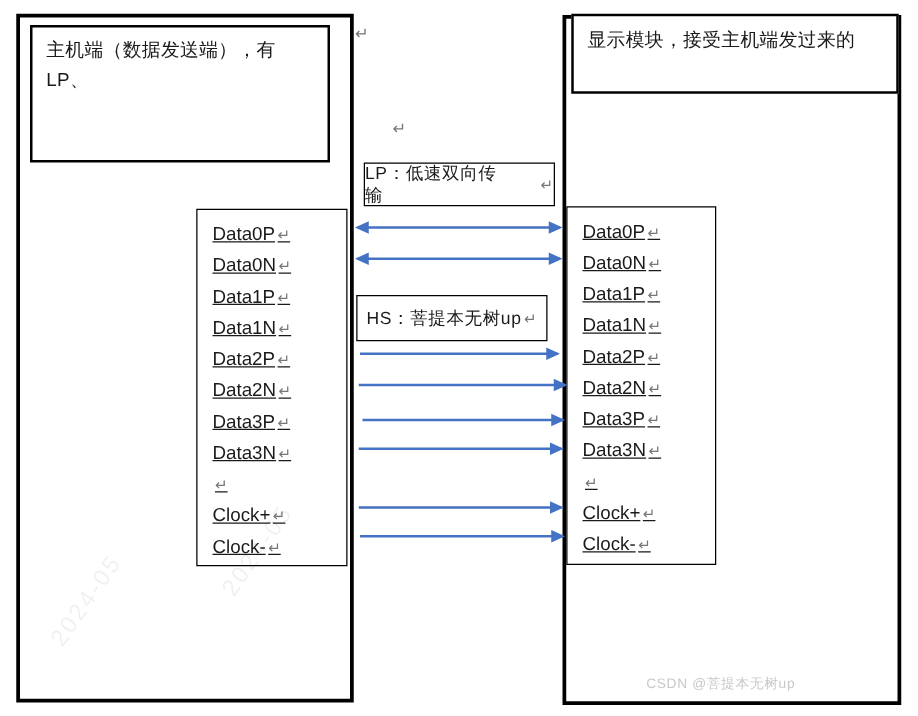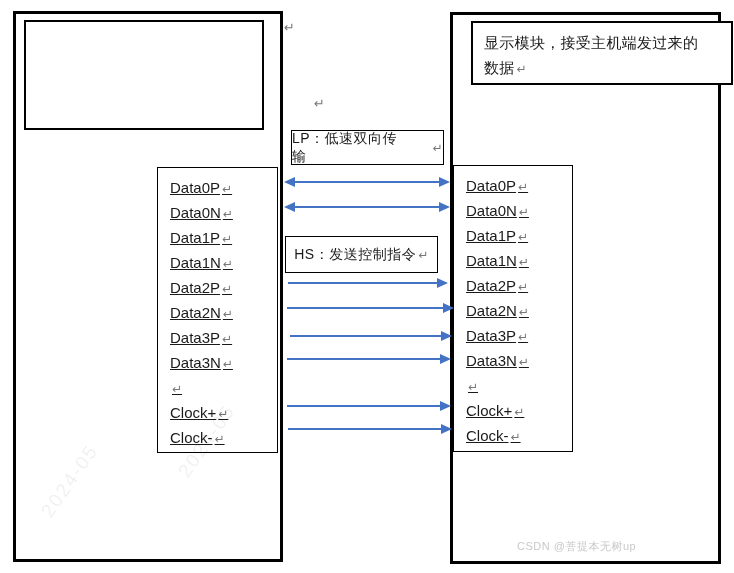--- a/index.html
+++ b/index.html
@@ -76,34 +76,34 @@
 </style>
 </head>
 <body>
 
 <div id="canvas">
 
   <div class="box outer" style="left:13px;top:11px;width:270px;height:551px;"></div>
   <div class="box outer" style="left:450px;top:12px;width:271px;height:552px;"></div>
 
   <div class="box inner textblock" style="left:24px;top:20px;width:240px;height:110px;">
+    <div>主机端（数据发送端），有 LP、</div>
   </div>
 
-  <div class="box inner textblock" style="left:457px;top:21px;width:262px;height:64px;line-height:25px;margin-left:14px;">
+  <div class="box inner textblock" style="left:457px;top:11px;width:262px;height:64px;line-height:25px;">
     <div>显示模块，接受主机端发过来的</div>
-    <div><span>数据</span><span class="pilcrow">↵</span></div>
   </div>
 
   <div class="box thin label-box" style="left:291px;top:130px;width:153px;height:35px;gap:27px;">
     <span>LP：低速双向传输</span>
       <span class="pilcrow">↵</span>
   </div>
 
   <div class="box thin label-box" style="left:285px;top:236px;width:153px;height:37px;">
-    <span>HS：发送控制指令</span>
+    <span>HS：菩提本无树up</span>
       <span class="pilcrow">↵</span>
   </div>
 
   <div class="box thin sig-box" style="left:157px;top:167px;width:121px;height:286px;">
     <div class="sig-row"><span>Data0P</span><span class="pilcrow">↵</span></div>
     <div class="sig-row"><span>Data0N</span><span class="pilcrow">↵</span></div>
     <div class="sig-row"><span>Data1P</span><span class="pilcrow">↵</span></div>
     <div class="sig-row"><span>Data1N</span><span class="pilcrow">↵</span></div>
     <div class="sig-row"><span>Data2P</span><span class="pilcrow">↵</span></div>
     <div class="sig-row"><span>Data2N</span><span class="pilcrow">↵</span></div>

